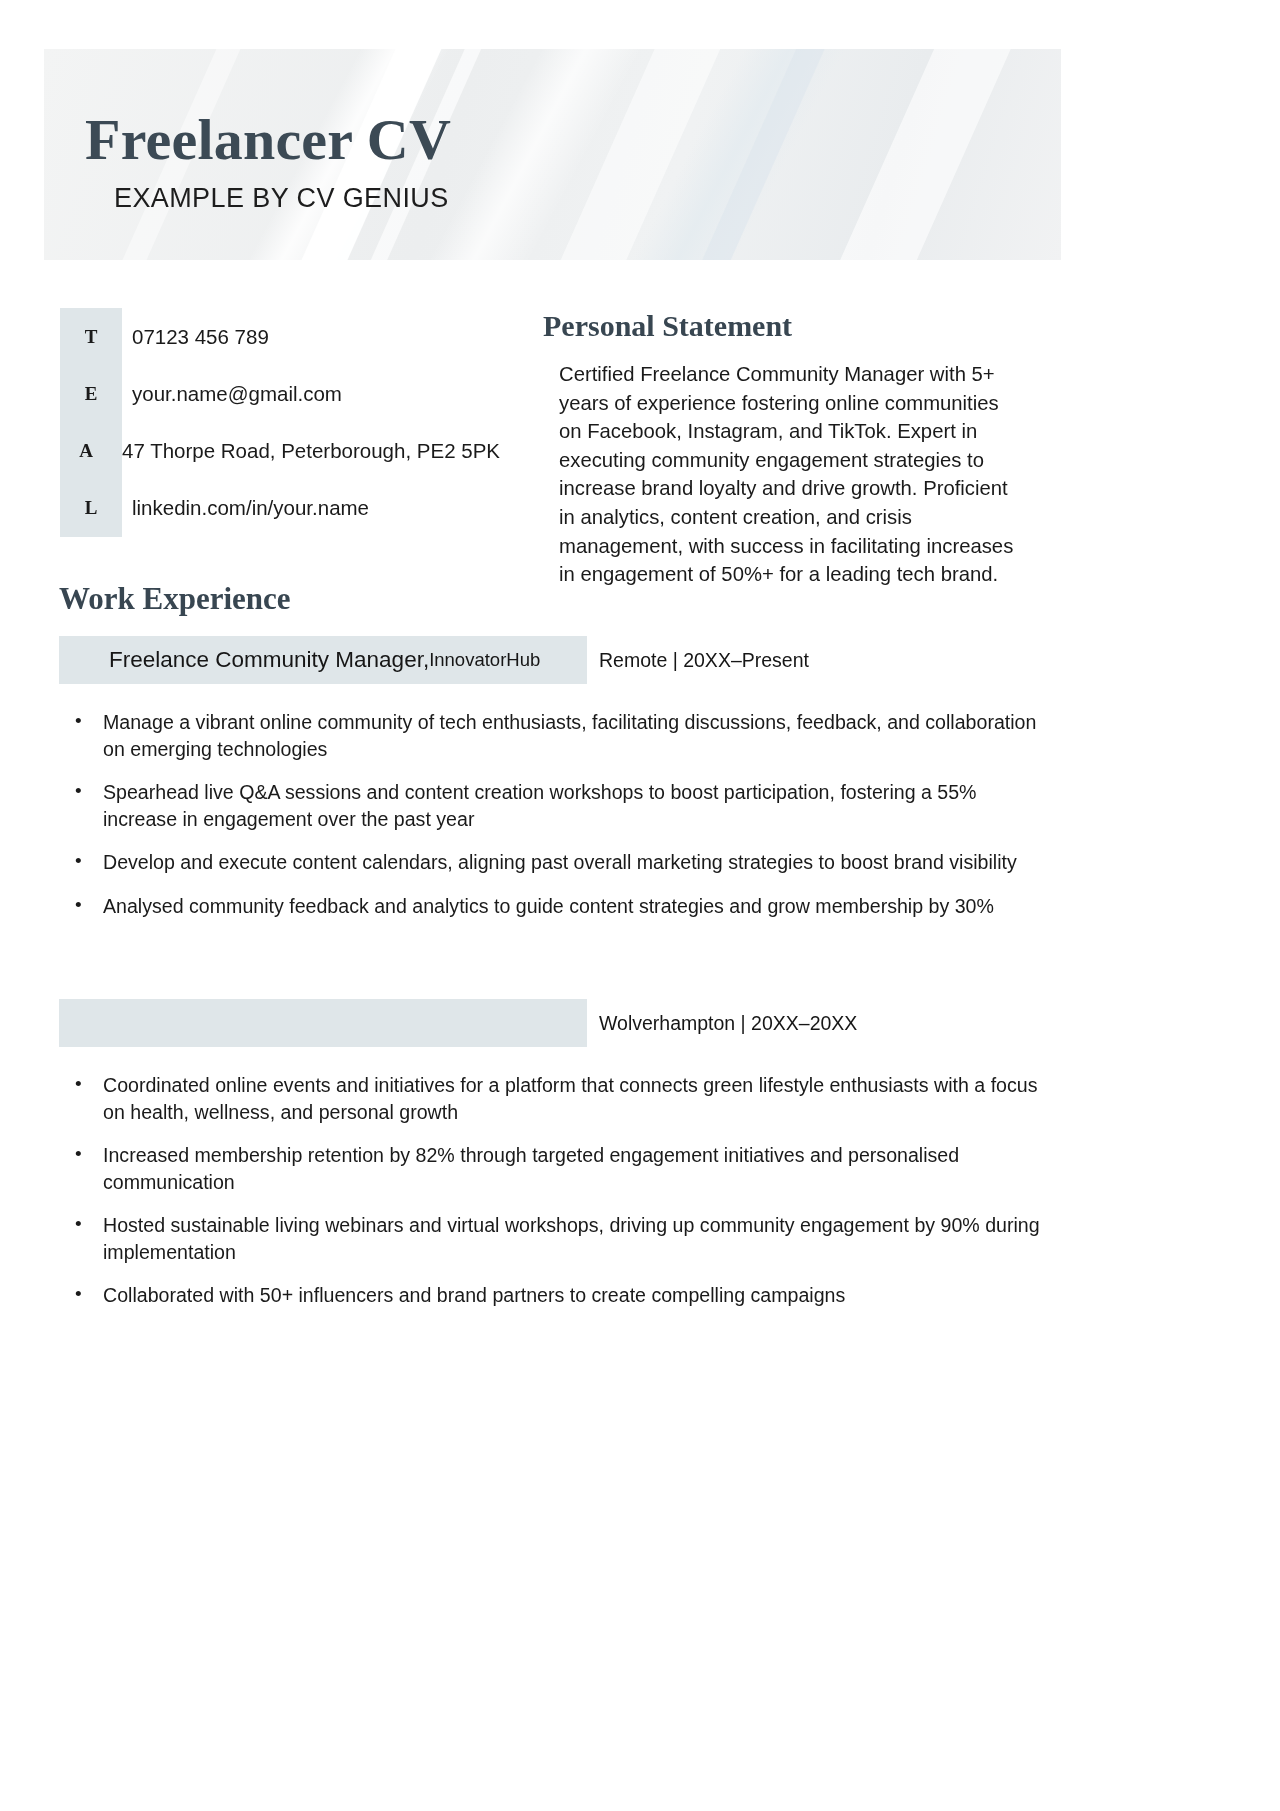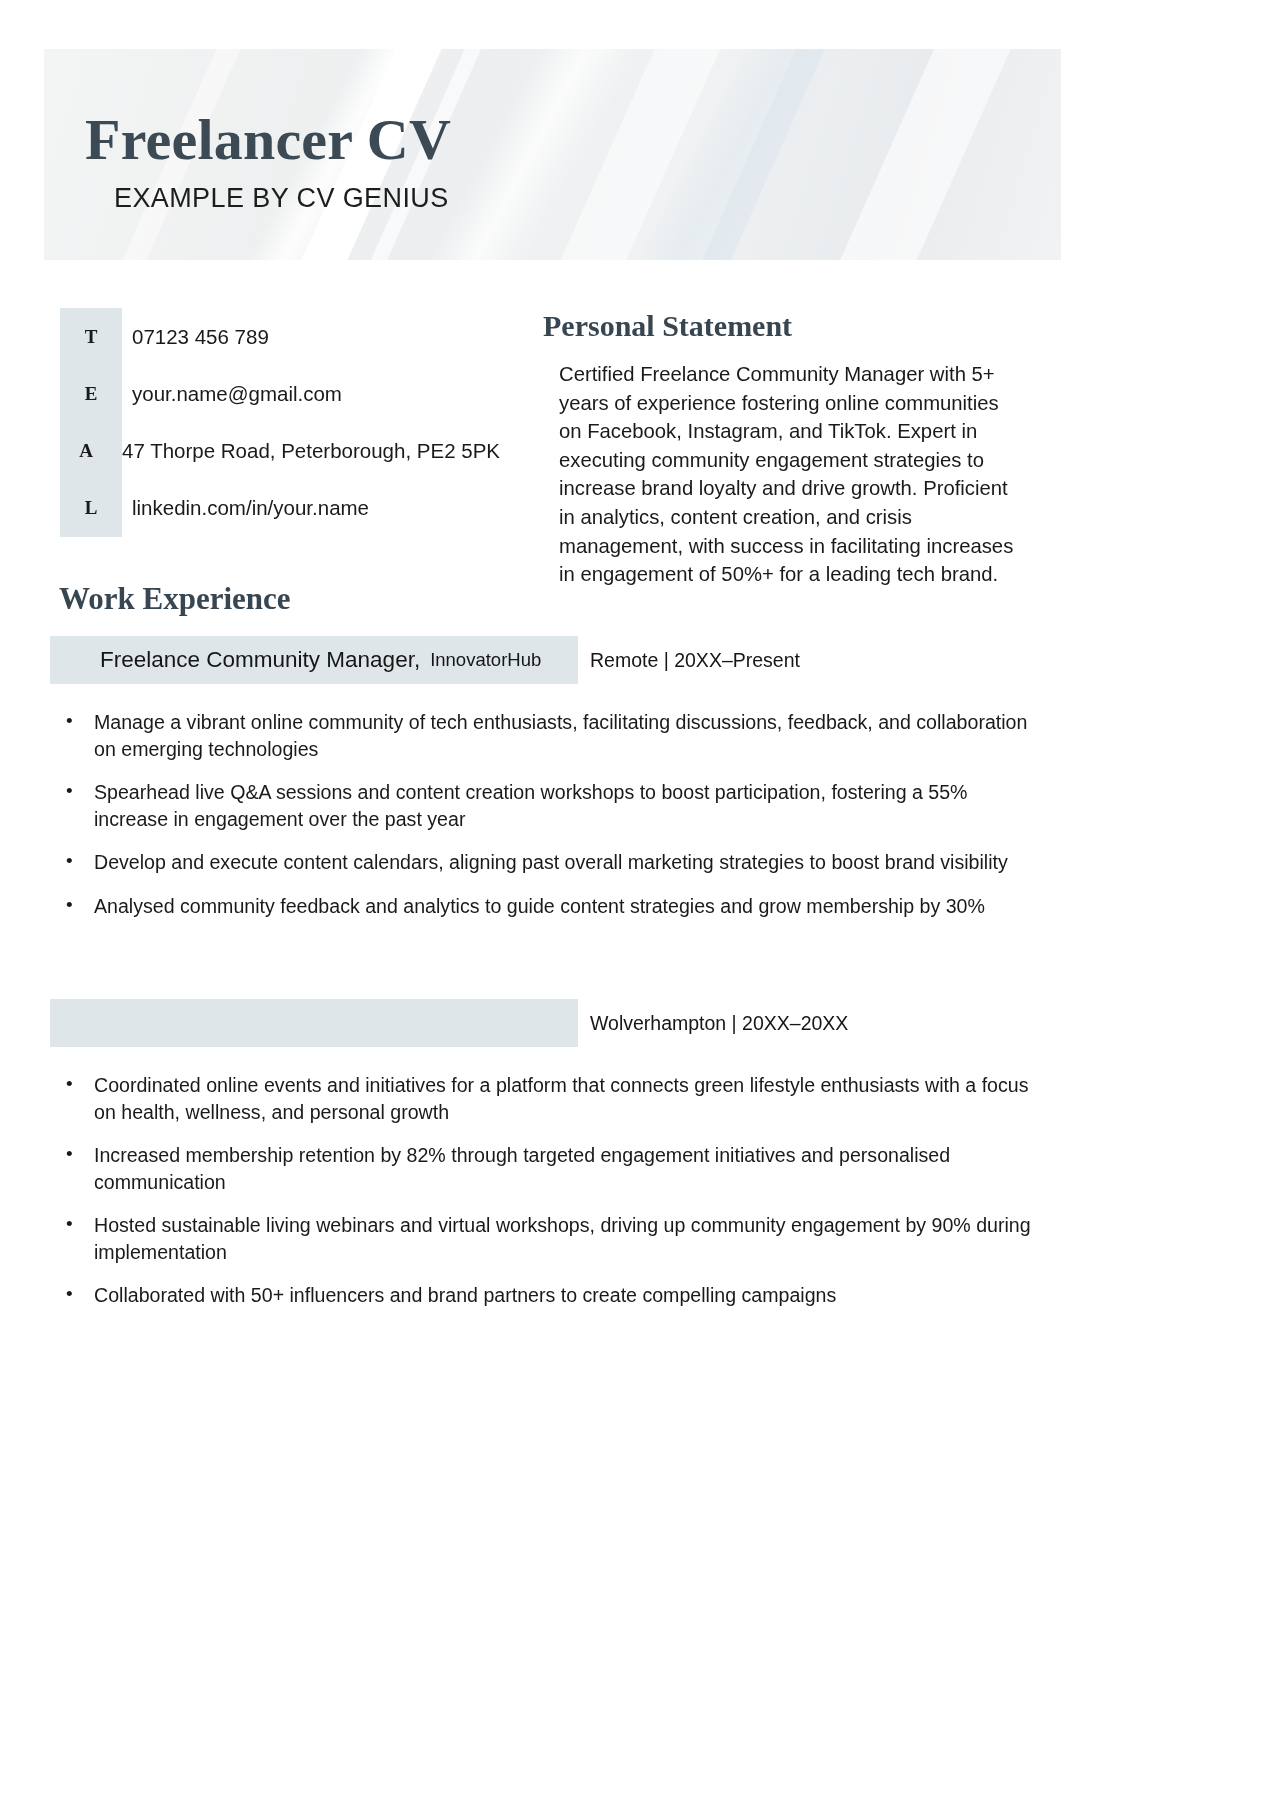--- a/index.html
+++ b/index.html
@@ -152,21 +152,21 @@
   .work-title {
     position: absolute;
     left: 59px;
     top: 580px;
     font-size: 31px;
     line-height: 38px;
   }
 
   .job {
     position: absolute;
-    left: 50px;
+    left: 59px;
     width: 990px;
   }
   .job-1 { top: 636px; }
   .job-2 { top: 999px; }
 
   .job-header {
     position: relative;
     height: 48px;
   }
   .job-titlebar {
@@ -187,21 +187,21 @@
     z-index: 2;
     white-space: nowrap;
   }
   .job-role {
     font-size: 22.5px;
     color: #161616;
   }
   .job-company {
     font-size: 18.5px;
     color: #161616;
-    margin-left: 10px;
+    margin-left: 0;
   }
   .job-meta {
     position: absolute;
     left: 540px;
     top: 0;
     height: 48px;
     display: flex;
     align-items: center;
     font-size: 19.5px;
     color: #161616;

